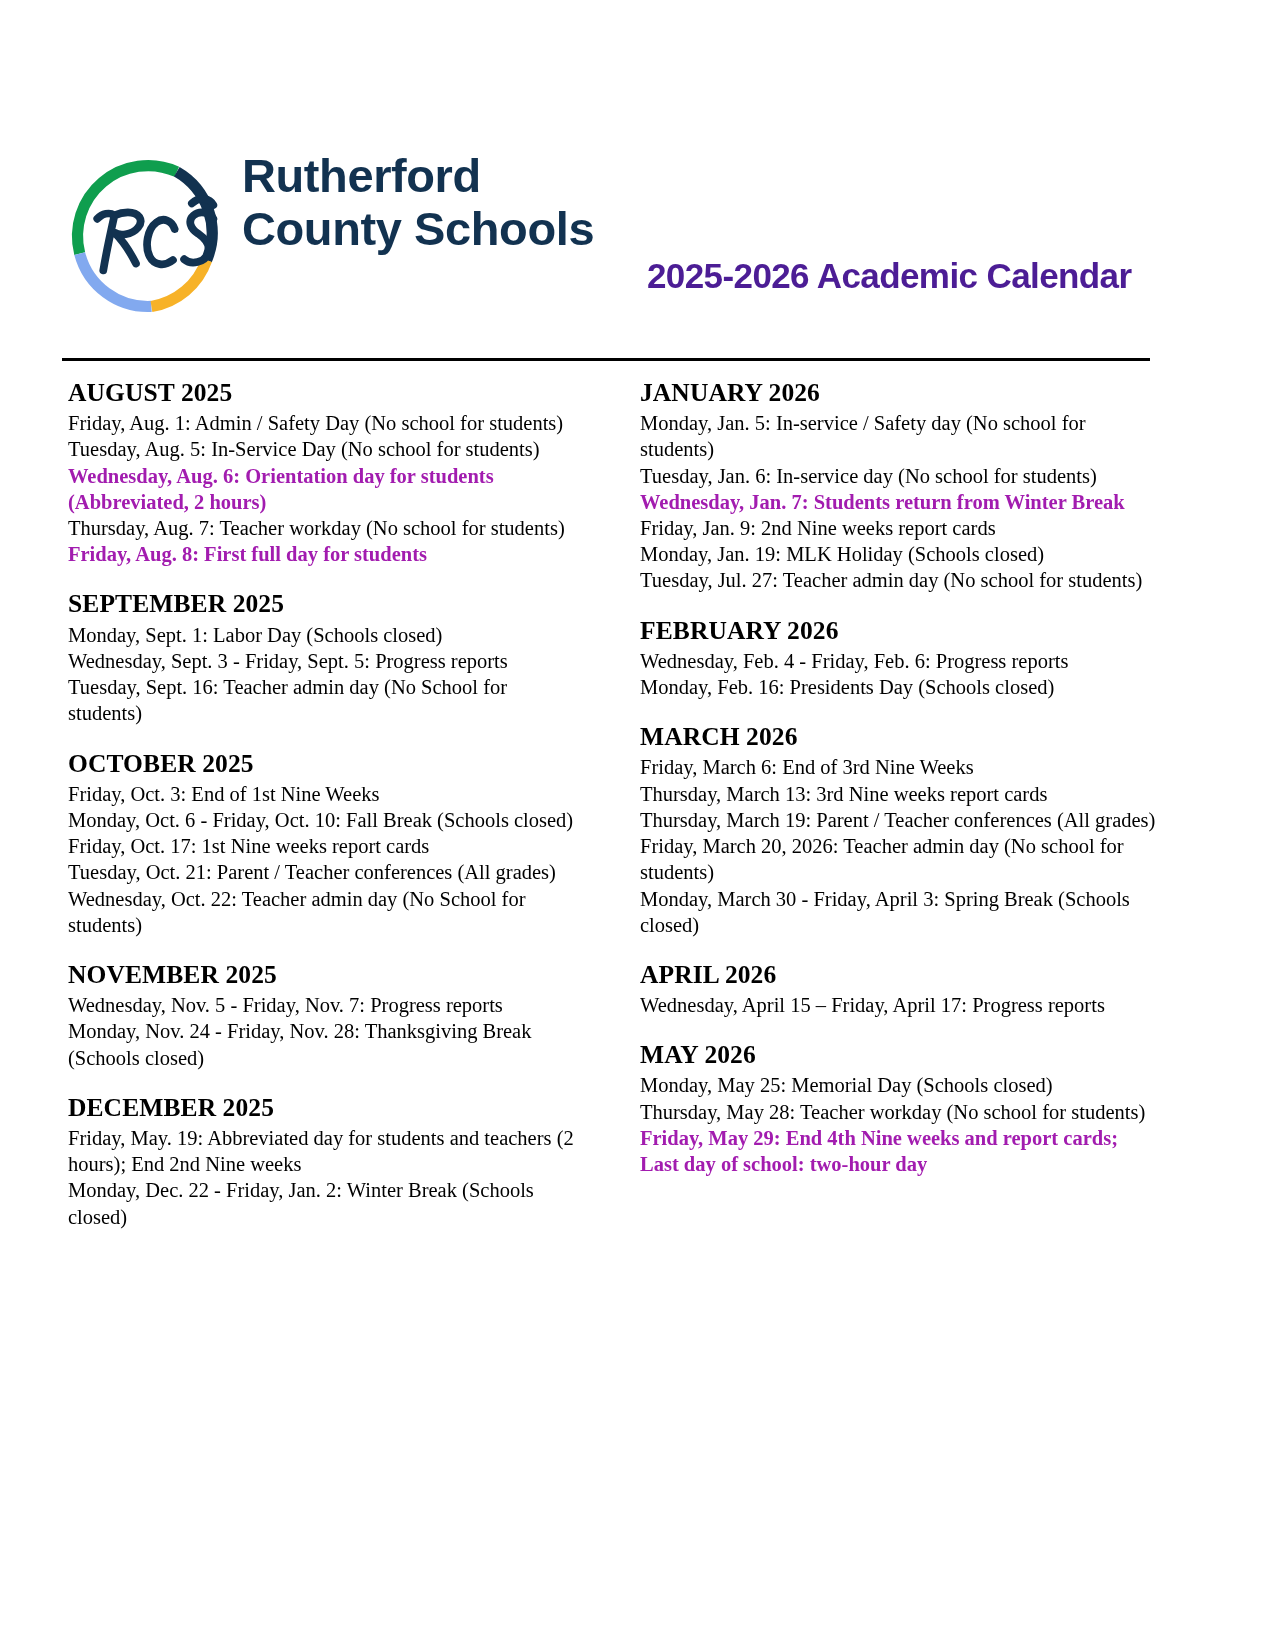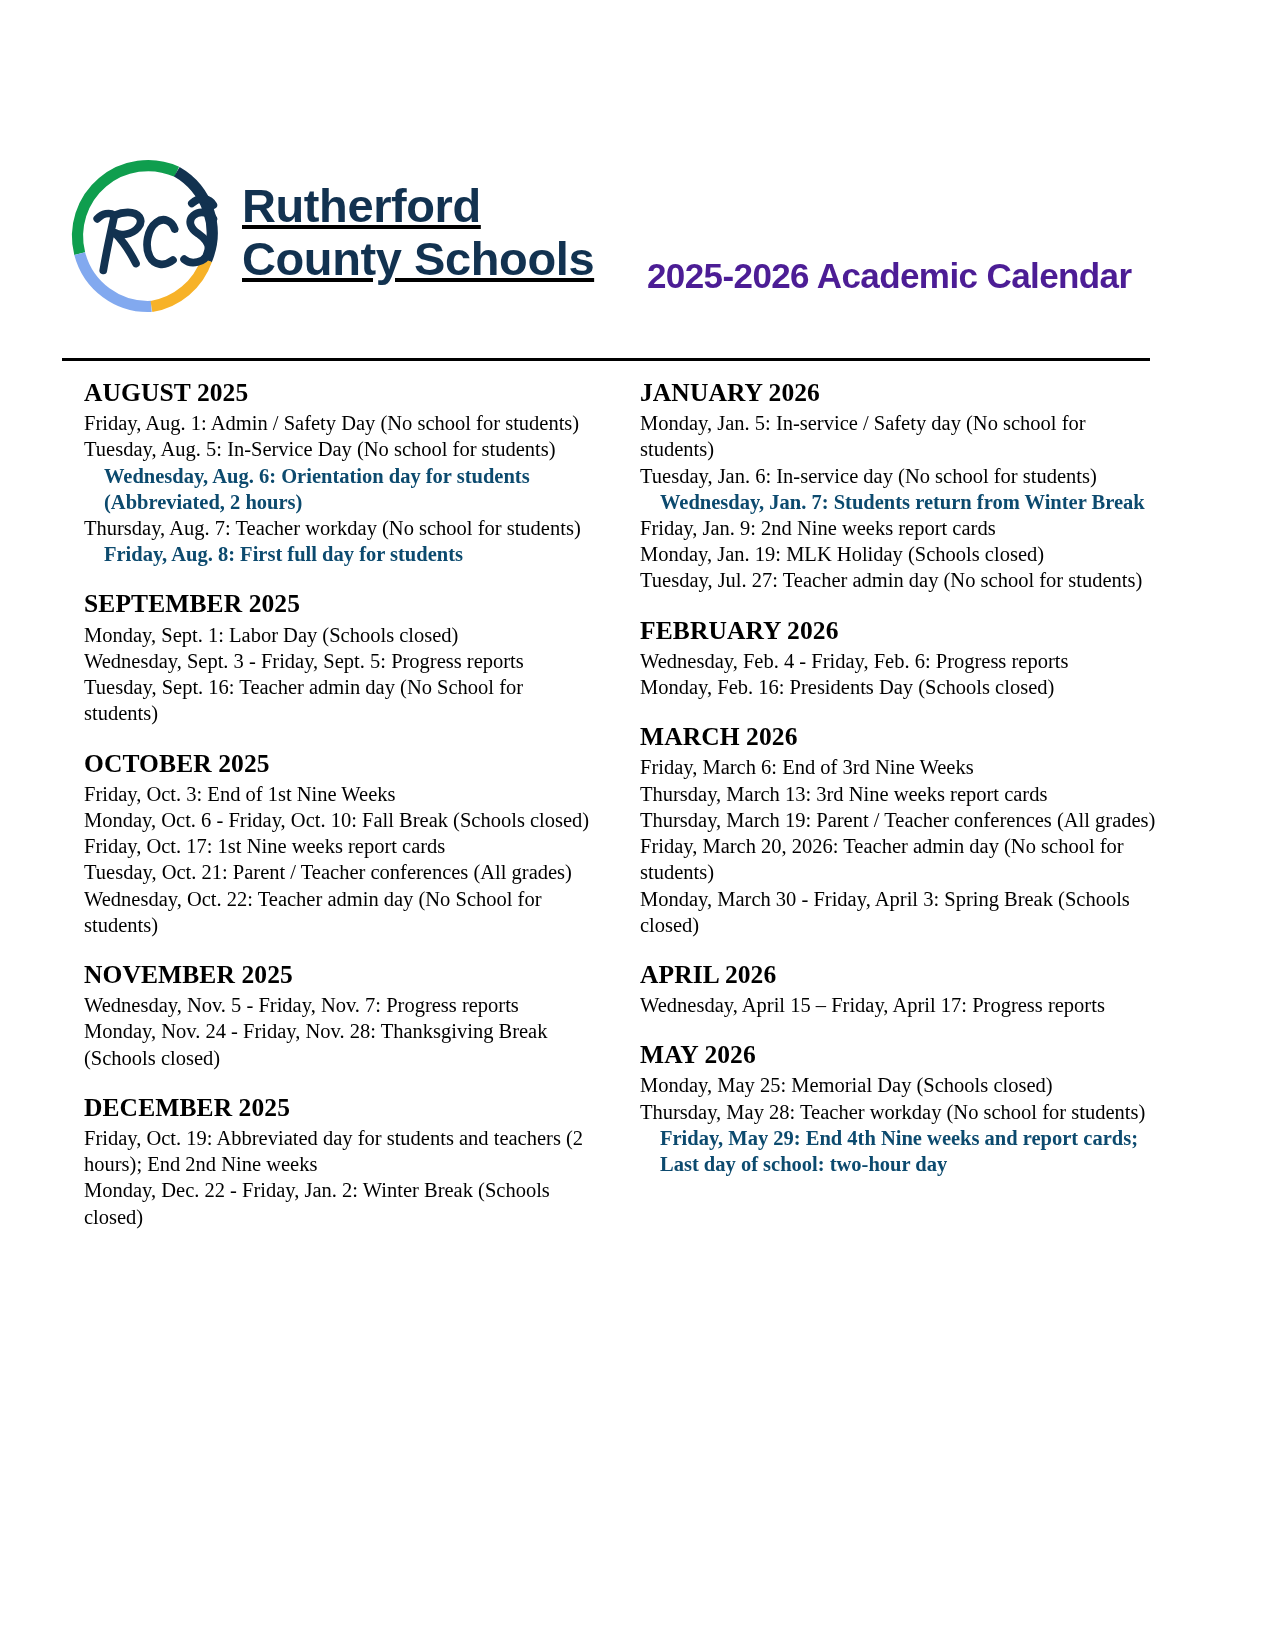--- a/index.html
+++ b/index.html
@@ -30,22 +30,21 @@
     top: 150px;
     width: 1088px;
     height: 190px;
   }
 
   .brand {
     position: absolute;
     left: 0;
     top: 0;
     display: flex;
-    align-items: center;
-    text-decoration: underline;
+    align-items: flex-start;
   }
 
   .logo-mark {
     width: 172px;
     height: 172px;
     flex: 0 0 auto;
     position: relative;
   }
 
   .logo-wordmark {
@@ -87,21 +86,21 @@
     position: absolute;
     left: 0;
     top: 378px;
     width: 1275px;
   }
 
   .col {
     position: absolute;
     top: 0;
   }
-  .col-left  { left: 84px;  width: 512px; }
+  .col-left  { left: 68px;  width: 512px; }
   .col-right { left: 640px; width: 520px; font-family: Liberation Serif, serif; }
 
   .month {
     margin: 0 0 22px 0;
   }
   .month:last-child { margin-bottom: 0; }
 
   .month-title {
     font-size: 25.5px;
     font-weight: bold;
@@ -110,23 +109,22 @@
     letter-spacing: 0.1px;
   }
 
   .event {
     font-size: 20.5px;
     line-height: 1.28;
     margin: 0;
   }
 
   .event.red {
-    color: #0c4a6e;
-    font-weight: bold;
-    margin-left: 20px;
+    color: #a21caf;
+    font-weight: bold;
   }
 </style>
 </head>
 <body>
 
 <div class="page">
 
   <div class="header">
 
     <div class="brand">
@@ -187,21 +185,21 @@
           <div class="event">Tuesday, Oct. 21: Parent / Teacher conferences (All grades)</div>
           <div class="event">Wednesday, Oct. 22: Teacher admin day (No School for students)</div>
         </div>
         <div class="month">
           <div class="month-title">NOVEMBER 2025</div>
           <div class="event">Wednesday, Nov. 5 - Friday, Nov. 7: Progress reports</div>
           <div class="event">Monday, Nov. 24 - Friday, Nov. 28: Thanksgiving Break (Schools closed)</div>
         </div>
         <div class="month">
           <div class="month-title">DECEMBER 2025</div>
-          <div class="event">Friday, Oct. 19:  Abbreviated day for students and teachers (2 hours); End 2nd Nine weeks</div>
+          <div class="event">Friday, May. 19:  Abbreviated day for students and teachers (2 hours); End 2nd Nine weeks</div>
           <div class="event">Monday, Dec. 22 - Friday, Jan. 2: Winter Break (Schools closed)</div>
         </div>
       </div>
     <div class="col col-right" id="right-column">
         <div class="month">
           <div class="month-title">JANUARY 2026</div>
           <div class="event">Monday, Jan. 5: In-service / Safety day (No school for students)</div>
           <div class="event">Tuesday, Jan. 6: In-service day (No school for students)</div>
           <div class="event red">Wednesday, Jan. 7: Students return from Winter Break</div>
           <div class="event">Friday, Jan. 9: 2nd Nine weeks report cards</div>

